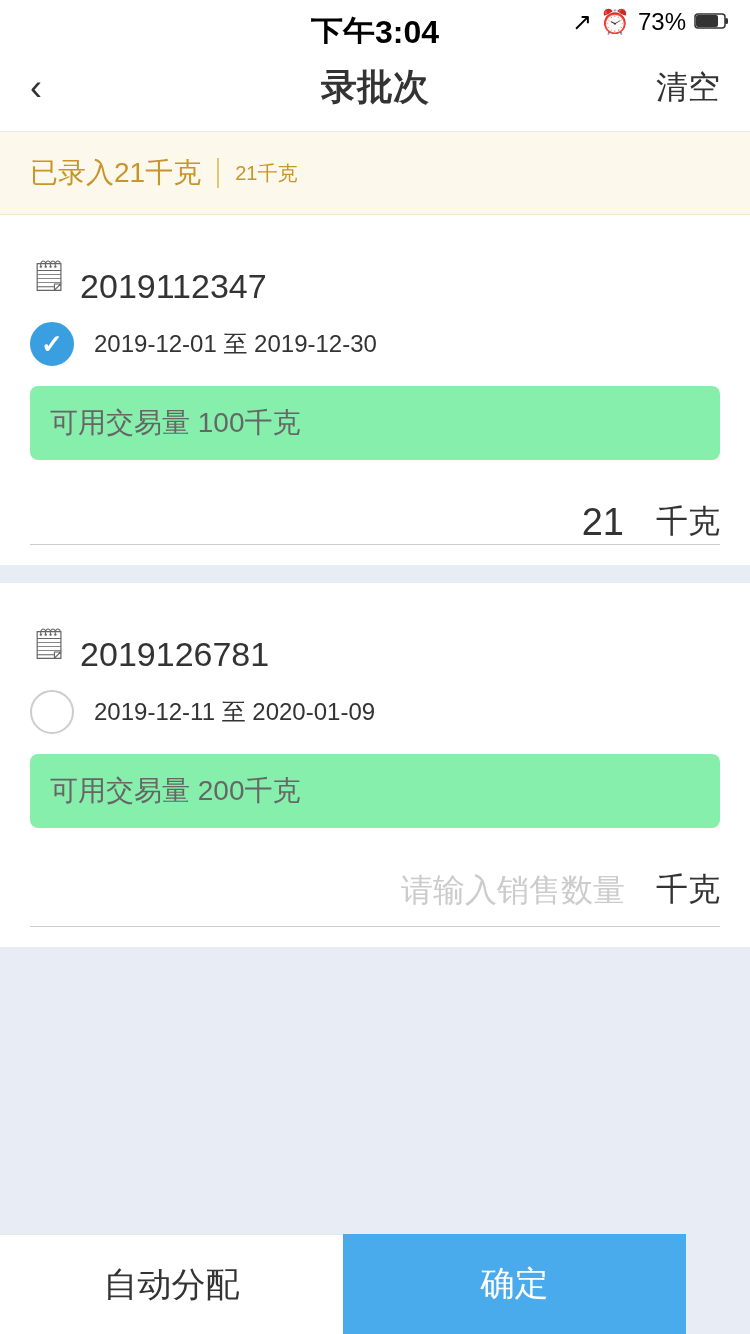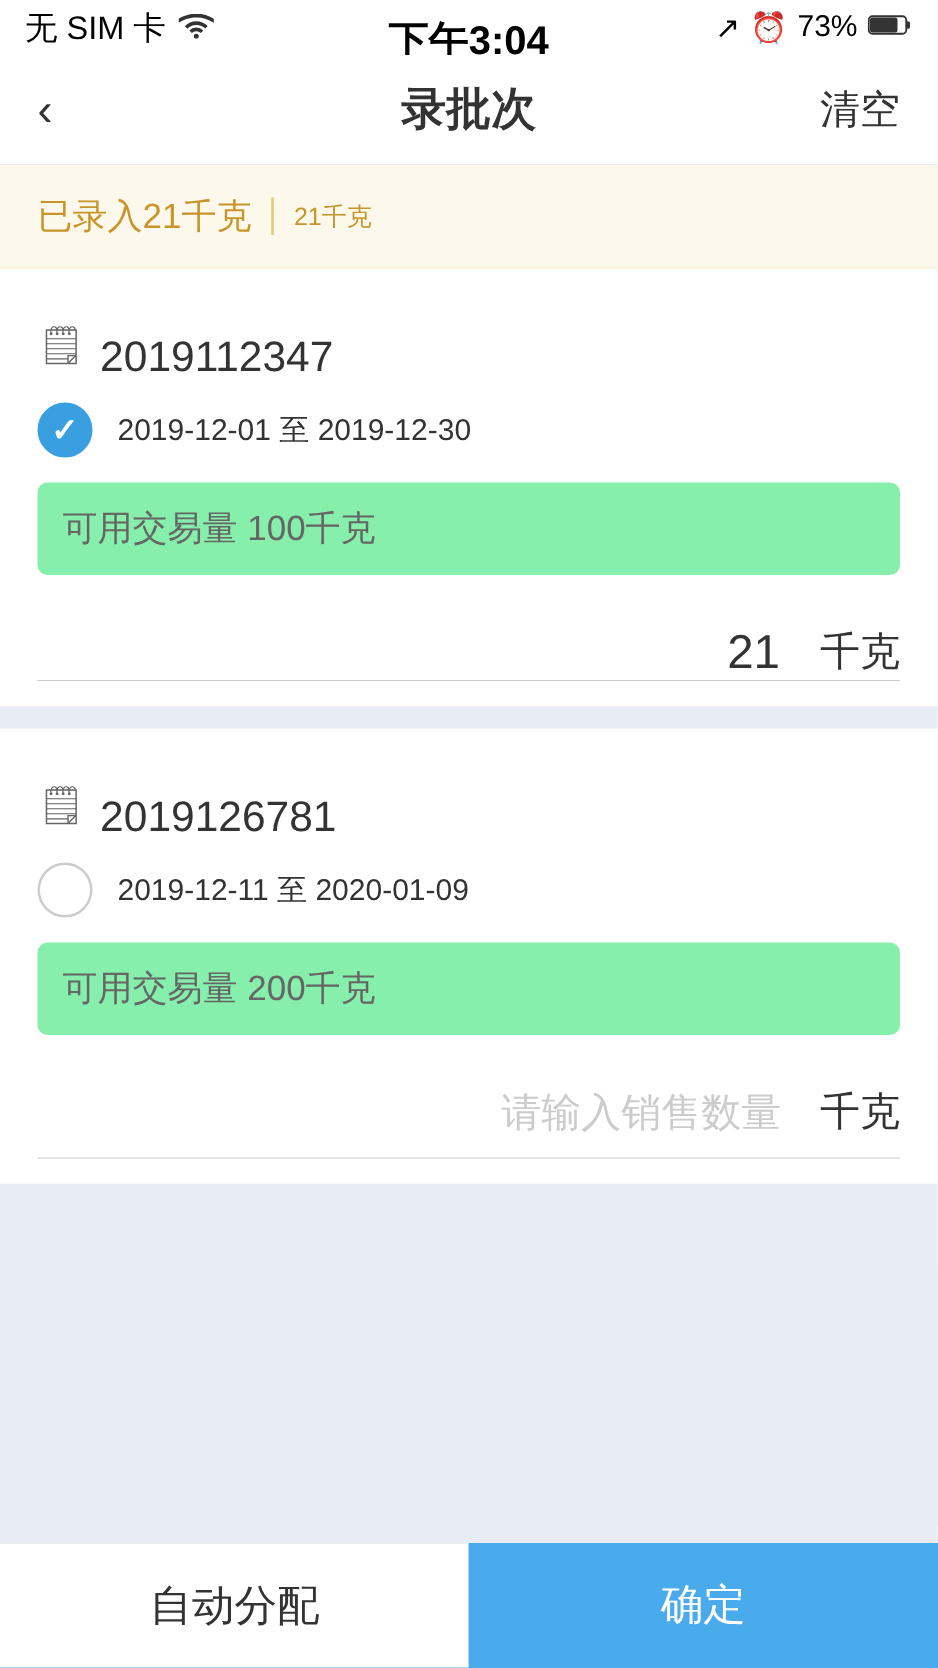--- a/index.html
+++ b/index.html
@@ -232,21 +232,21 @@
       min-height: 400px;
     }
 
     
     .bottom-btns {
       display: flex;
       height: 100px;
       position: fixed;
       bottom: 0;
       left: 0;
-      width: 750px;
+      width: 686px;
     }
     .btn-auto {
       flex: 1;
       background: #fff;
       border: none;
       font-size: 34px;
       color: #333;
       cursor: pointer;
       border-top: 1px solid #e8e8e8;
     }
@@ -264,28 +264,20 @@
     }
 
     .card-section {
       background: #fff;
     }
   </style>
 </head>
 <body>
 
 <div class="status-bar">
-  <div class="status-left">
-    <span>无 SIM 卡</span>
-    <span>
-      <svg width="28" height="20" viewBox="0 0 28 20">
-          <path d="M14 16a2 2 0 1 1 0 4 2 2 0 0 1 0-4zm0-5a8 8 0 0 1 5.66 2.34l-2 2A5 5 0 0 0 14 14a5 5 0 0 0-3.54 1.46l-2-2A8 8 0 0 1 14 11zm0-5a13 13 0 0 1 9.19 3.81l-2 2A10 10 0 0 0 14 9a10 10 0 0 0-7.07 2.93l-2-2A13 13 0 0 1 14 6zm0-6C21.18 0 27.64 2.76 32.43 7.24l-2 2C26.47 5.37 20.48 3 14 3S1.53 5.37-2.43 9.24l-2-2C0.36 2.76 6.82 0 14 0z" fill="#333"></path>
-        </svg>
-    </span>
-  </div>
   <div class="status-time">下午3:04</div>
   <div class="status-right">
     <span>↗</span>
     <span>⏰</span>
     <span>73%</span>
     <span>
       <svg width="36" height="18" viewBox="0 0 36 18">
         <rect x="1" y="2" width="30" height="14" rx="3" ry="3" fill="none" stroke="#333" stroke-width="1.5"></rect>
         <rect x="31" y="6" width="3" height="6" rx="1.5" fill="#333"></rect>
         <rect x="2" y="3" width="22" height="12" rx="2" fill="#333"></rect>

